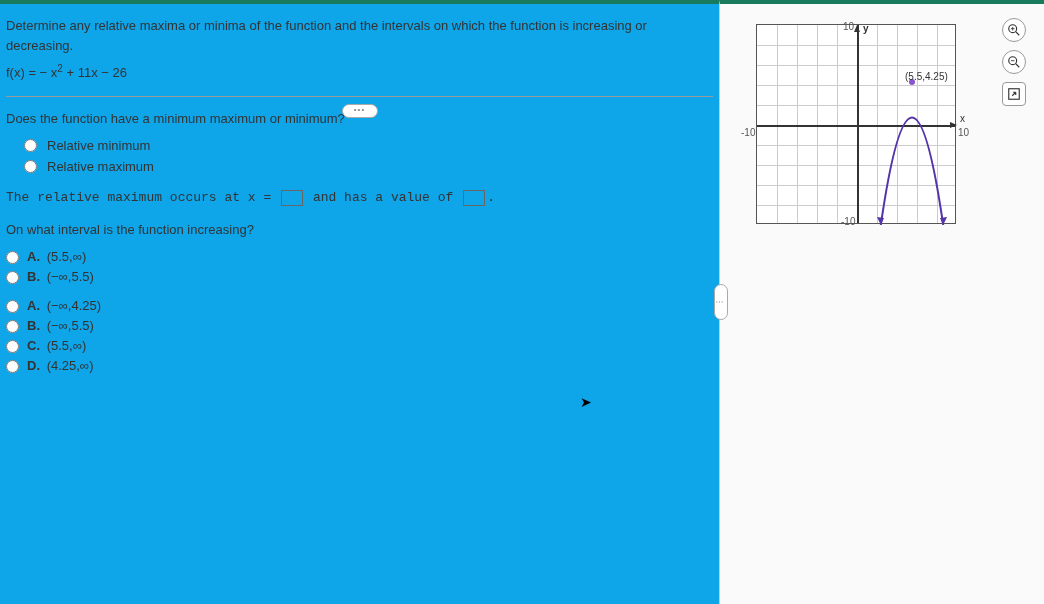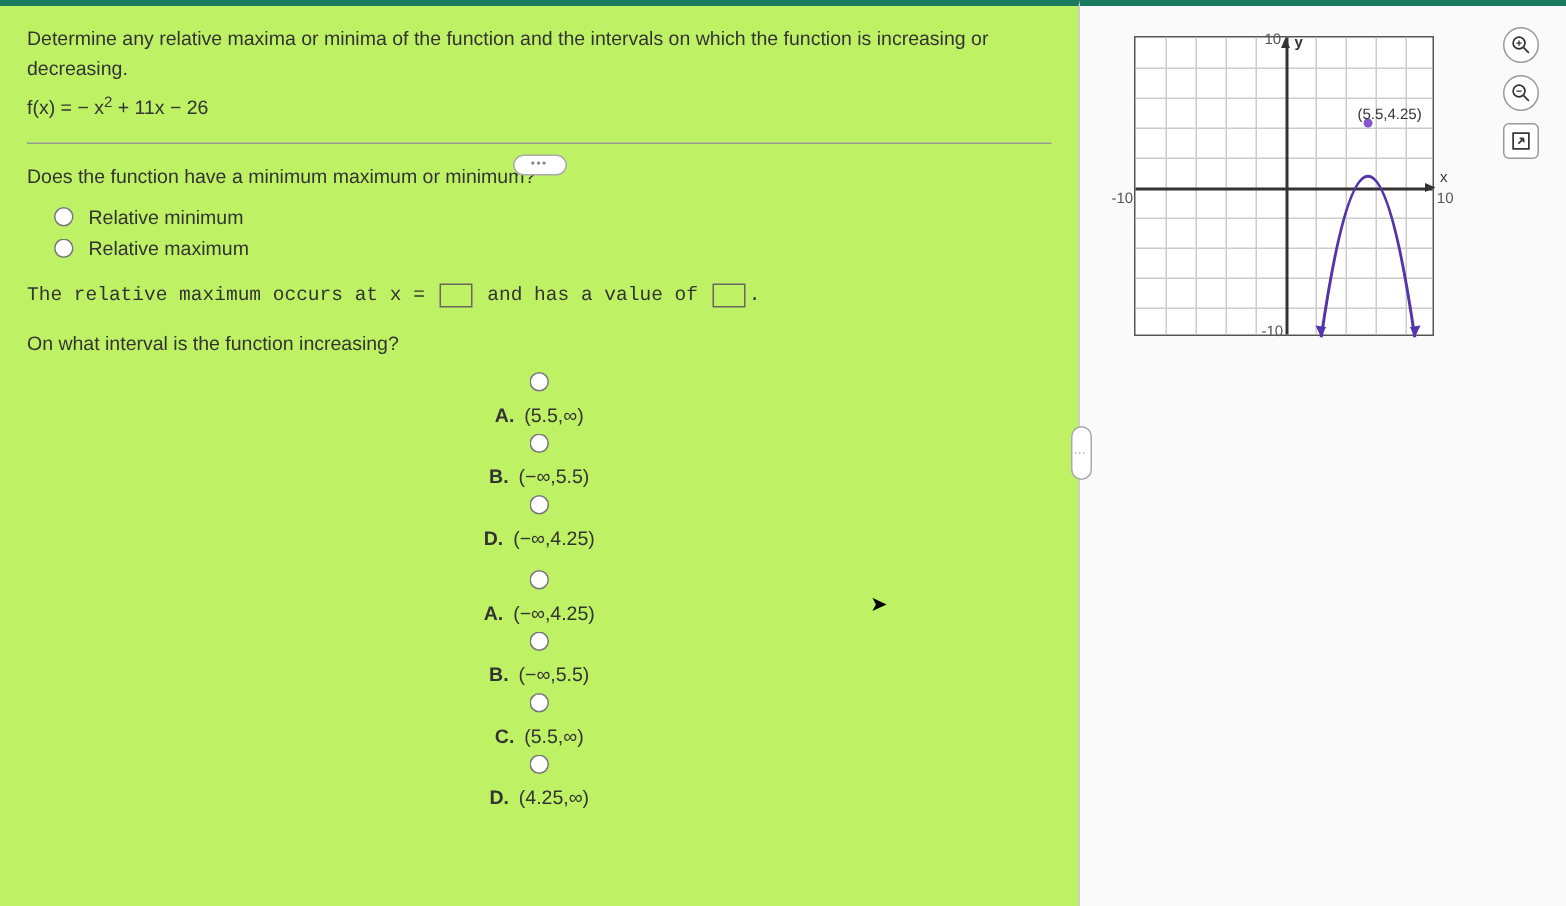--- a/index.html
+++ b/index.html
@@ -12,22 +12,22 @@
       height: 604px;
       position: relative;
       overflow: hidden;
     }
     .content-area {
       display: flex;
       height: 100%;
     }
     .left-panel {
       width: 720px;
-      padding: 12px 18px;
-      background: #bef264;
+      padding: 12px 6px;
+      background: #0ea5e9;
       border-top: 4px solid #1a7a5e;
       border-right: 1px solid #ccc;
       position: relative;
     }
     .right-panel {
       flex: 1;
       padding: 12px 16px;
       background: #fafafa;
       border-top: 4px solid #1a7a5e;
       position: relative;
@@ -85,24 +85,23 @@
       display: inline-block;
       width: 22px;
       height: 16px;
       border: 1px solid #666;
       vertical-align: middle;
       margin: 0 2px;
     }
     .lettered-options { margin: 6px 0 14px 0; }
     .lettered-option {
       display: flex;
-      align-items: center;
+      align-items: flex-end;
       gap: 8px;
       margin: 5px 0;
-      flex-direction: column;
     }
     .lettered-option .letter { font-weight: bold; margin-right: 3px; }
     
     .graph-container {
       position: relative;
       width: 200px;
       height: 200px;
       margin: 8px 0 0 20px;
       border: 1.5px solid #555;
       background: #fff;
@@ -210,24 +209,20 @@
 
     <div class="sub-question">On what interval is the function increasing?</div>
     <div class="lettered-options">
       <label class="lettered-option">
         <input type="radio" name="q2" style="">
         <span><span class="letter">A.</span> <span>(5.5,∞)</span></span>
       </label>
       <label class="lettered-option">
         <input type="radio" name="q2" style="">
         <span><span class="letter">B.</span> <span>(−∞,5.5)</span></span>
-      </label>
-      <label class="lettered-option">
-        <input type="radio" name="q2" style="">
-        <span><span class="letter">D.</span> <span>(−∞,4.25)</span></span>
       </label>
     </div>
 
     <div class="lettered-options">
       <label class="lettered-option">
         <input type="radio" name="q3" style="">
         <span><span class="letter">A.</span> <span>(−∞,4.25)</span></span>
       </label>
       <label class="lettered-option">
         <input type="radio" name="q3" style="">

